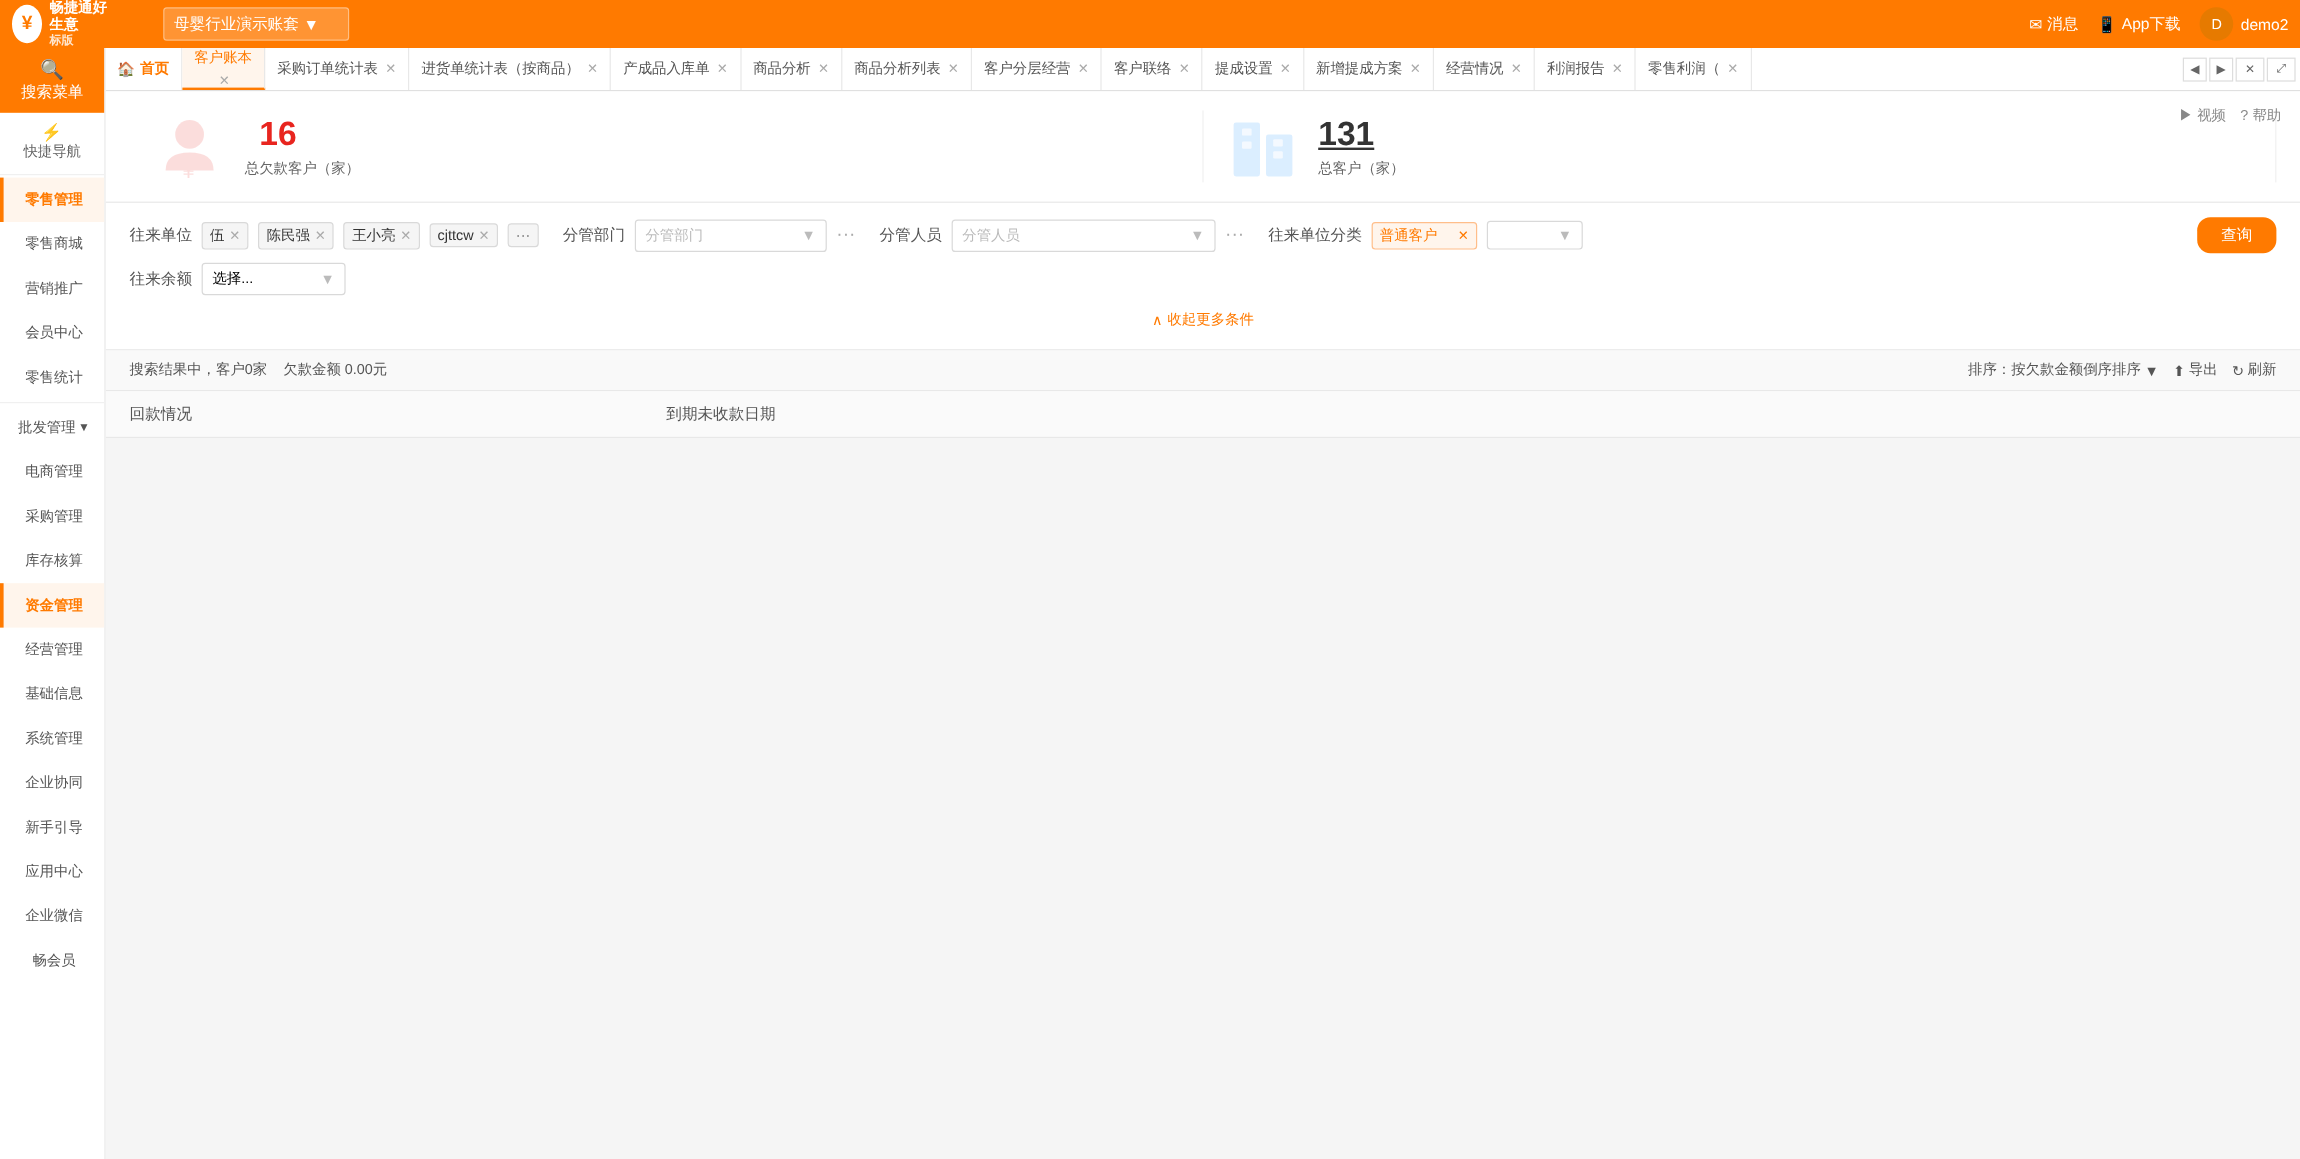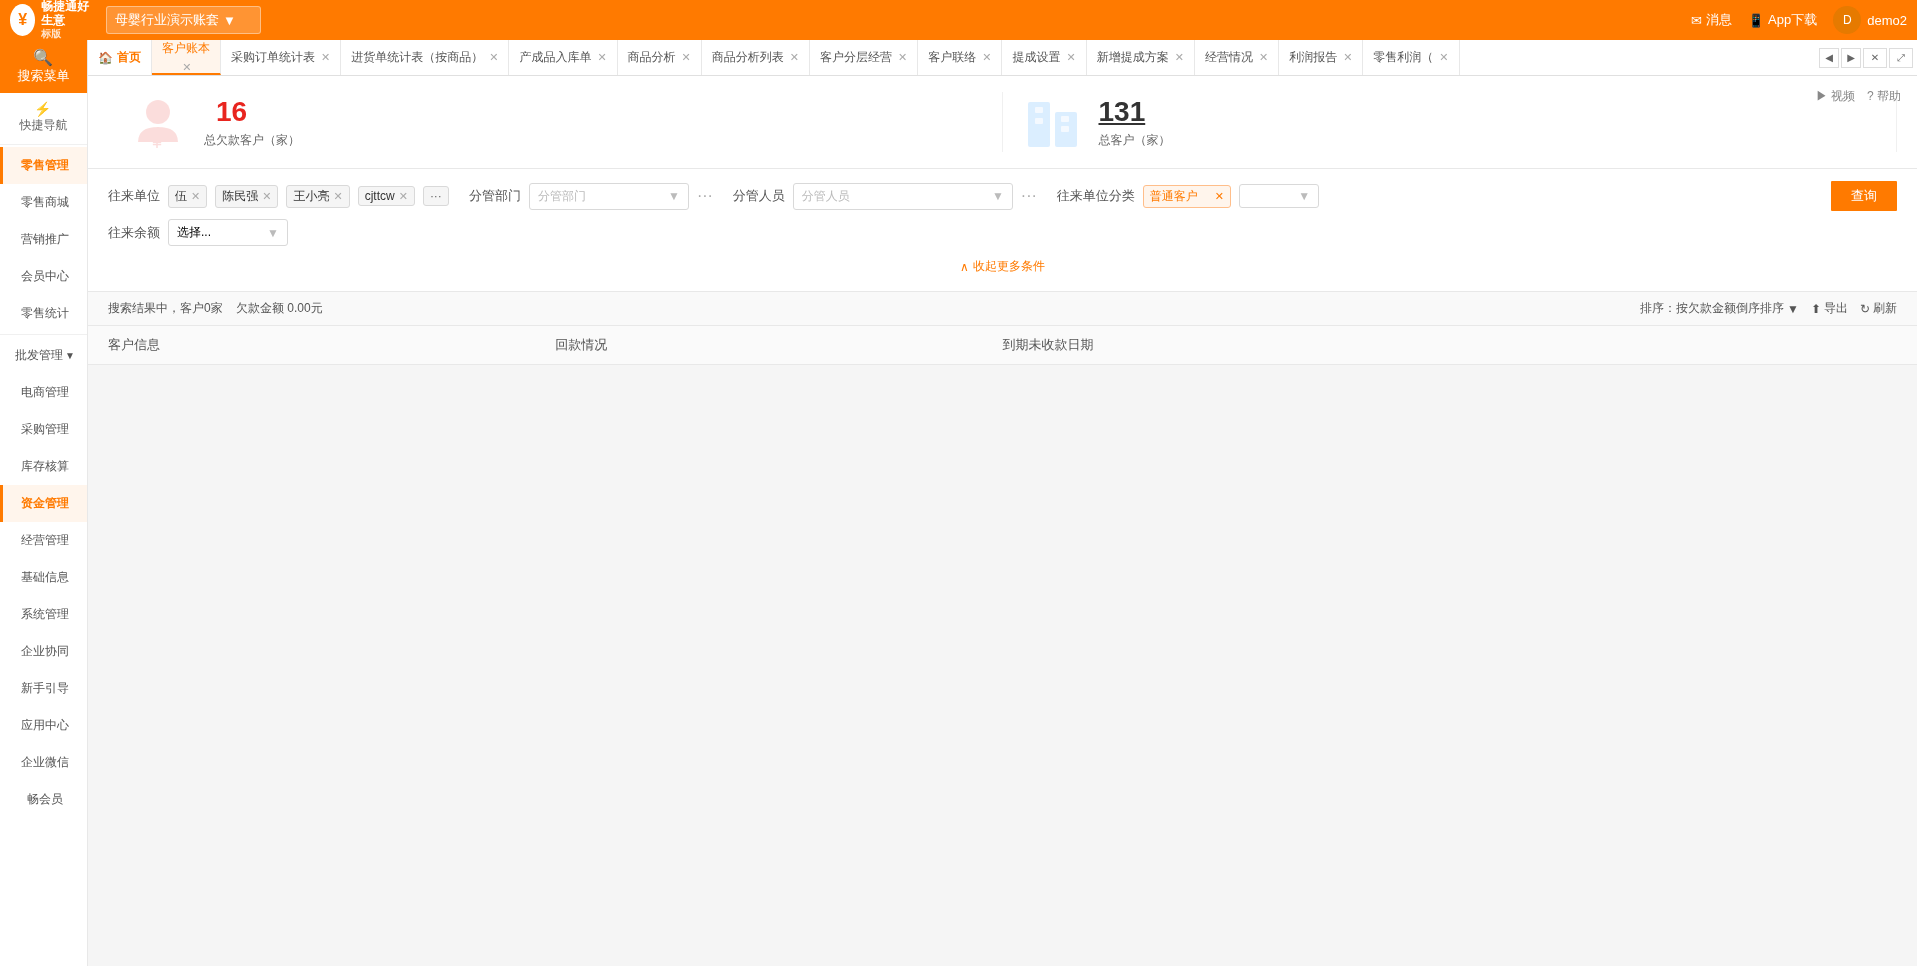--- a/index.html
+++ b/index.html
@@ -46,20 +46,21 @@
       color: #fff;
       padding: 4px 24px 4px 8px;
       border-radius: 3px;
       font-size: 13px;
       position: relative;
       cursor: pointer;
       display: flex;
       align-items: center;
       gap: 4px;
       min-width: 140px;
+      margin-left: 30px;
     }
     .top-bar-right {
       display: flex;
       align-items: center;
       gap: 16px;
       color: #fff;
       font-size: 13px;
     }
     .top-bar-right span { cursor: pointer; display: flex; align-items: center; gap: 4px; }
     .avatar {
@@ -243,21 +244,21 @@
       cursor: pointer;
       background: #fff;
       font-size: 12px; color: #999;
     }
     .filter-select-wide { min-width: 220px; }
     .filter-dots { color: #aaa; cursor: pointer; font-size: 16px; }
     .query-btn {
       background: #ff7a00;
       color: #fff;
       border: none;
-      border-radius: 1px;
+      border-radius: 11px;
       padding: 6px 20px;
       font-size: 13px;
       cursor: pointer;
       margin-left: auto;
     }
     .collapse-btn {
       display: flex; align-items: center; gap: 4px;
       color: #ff7a00; font-size: 12px; cursor: pointer;
       justify-content: center;
       padding: 4px 0;
@@ -615,21 +616,20 @@
           </span>
           <span>
             <span>↻</span>
             <span>刷新</span>
           </span>
         </div>
       </div>
 
       <div class="data-table">
         <div class="table-header">
-          <div class="th">客户信息</div>
           <div class="th">回款情况</div>
           <div class="th">到期未收款日期</div>
         </div>
 
       </div>
     </div>
   </div>
 </div>
 
 </body></html>

